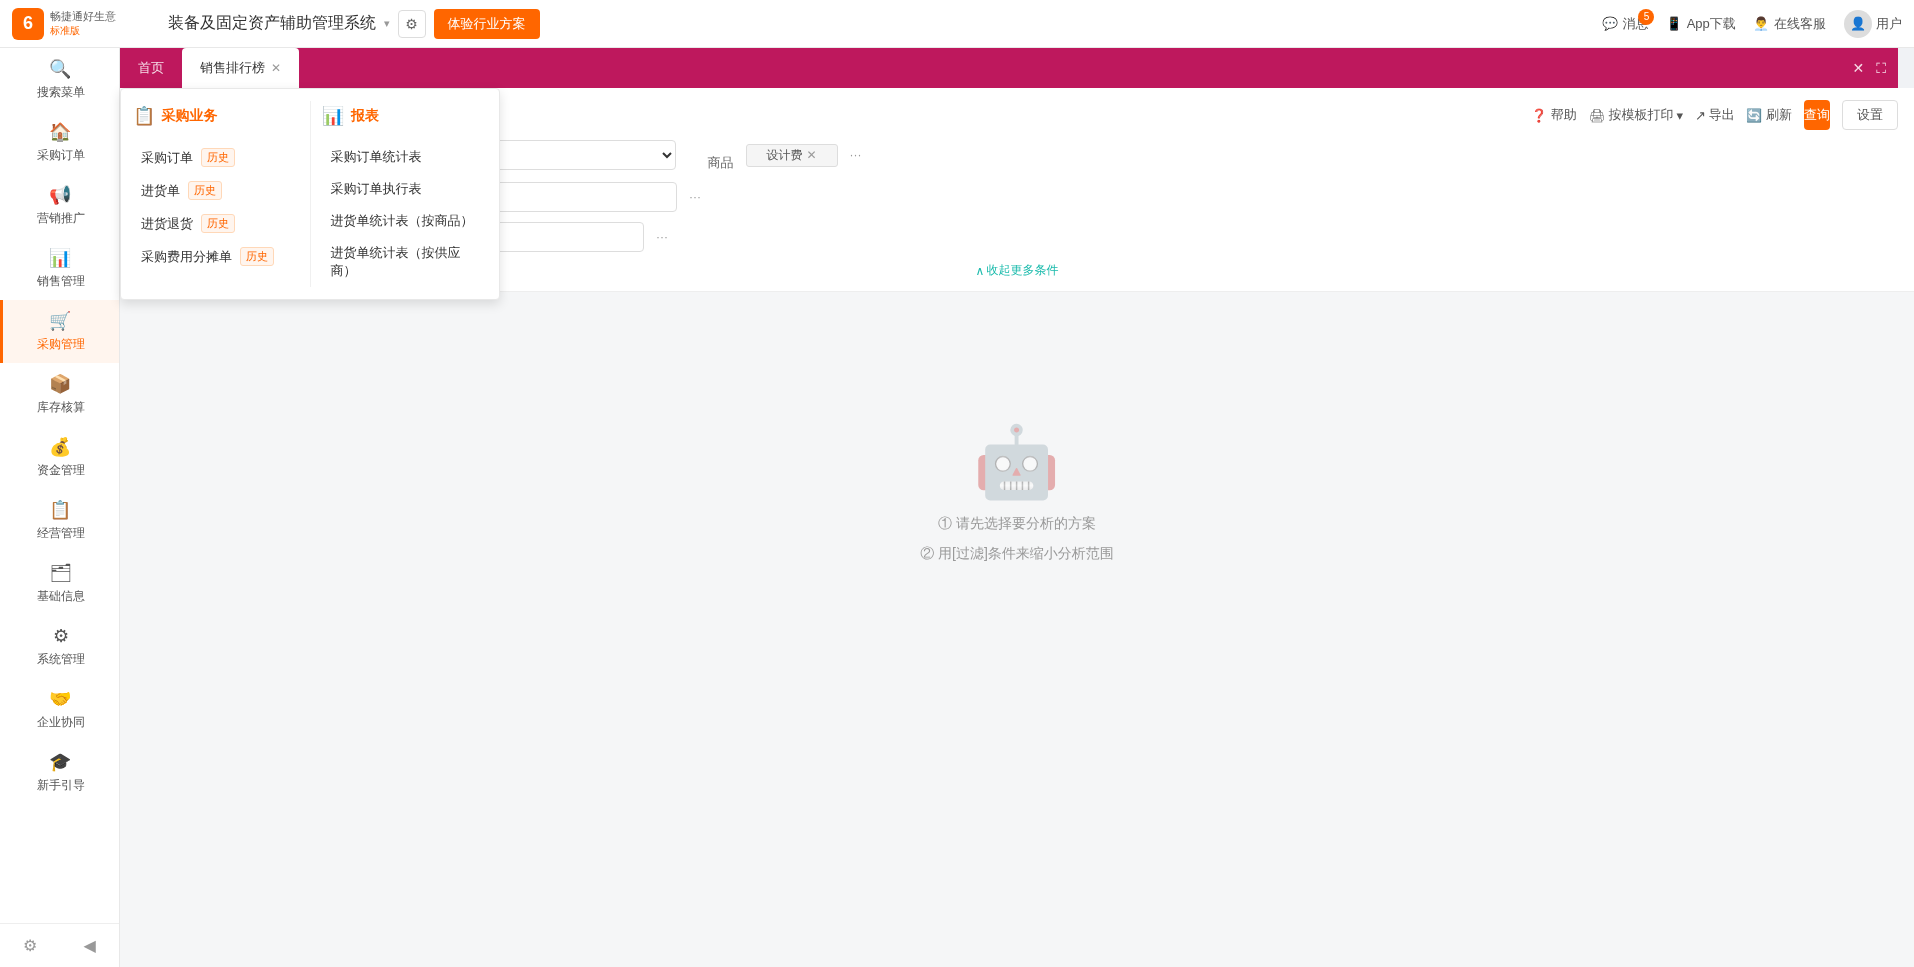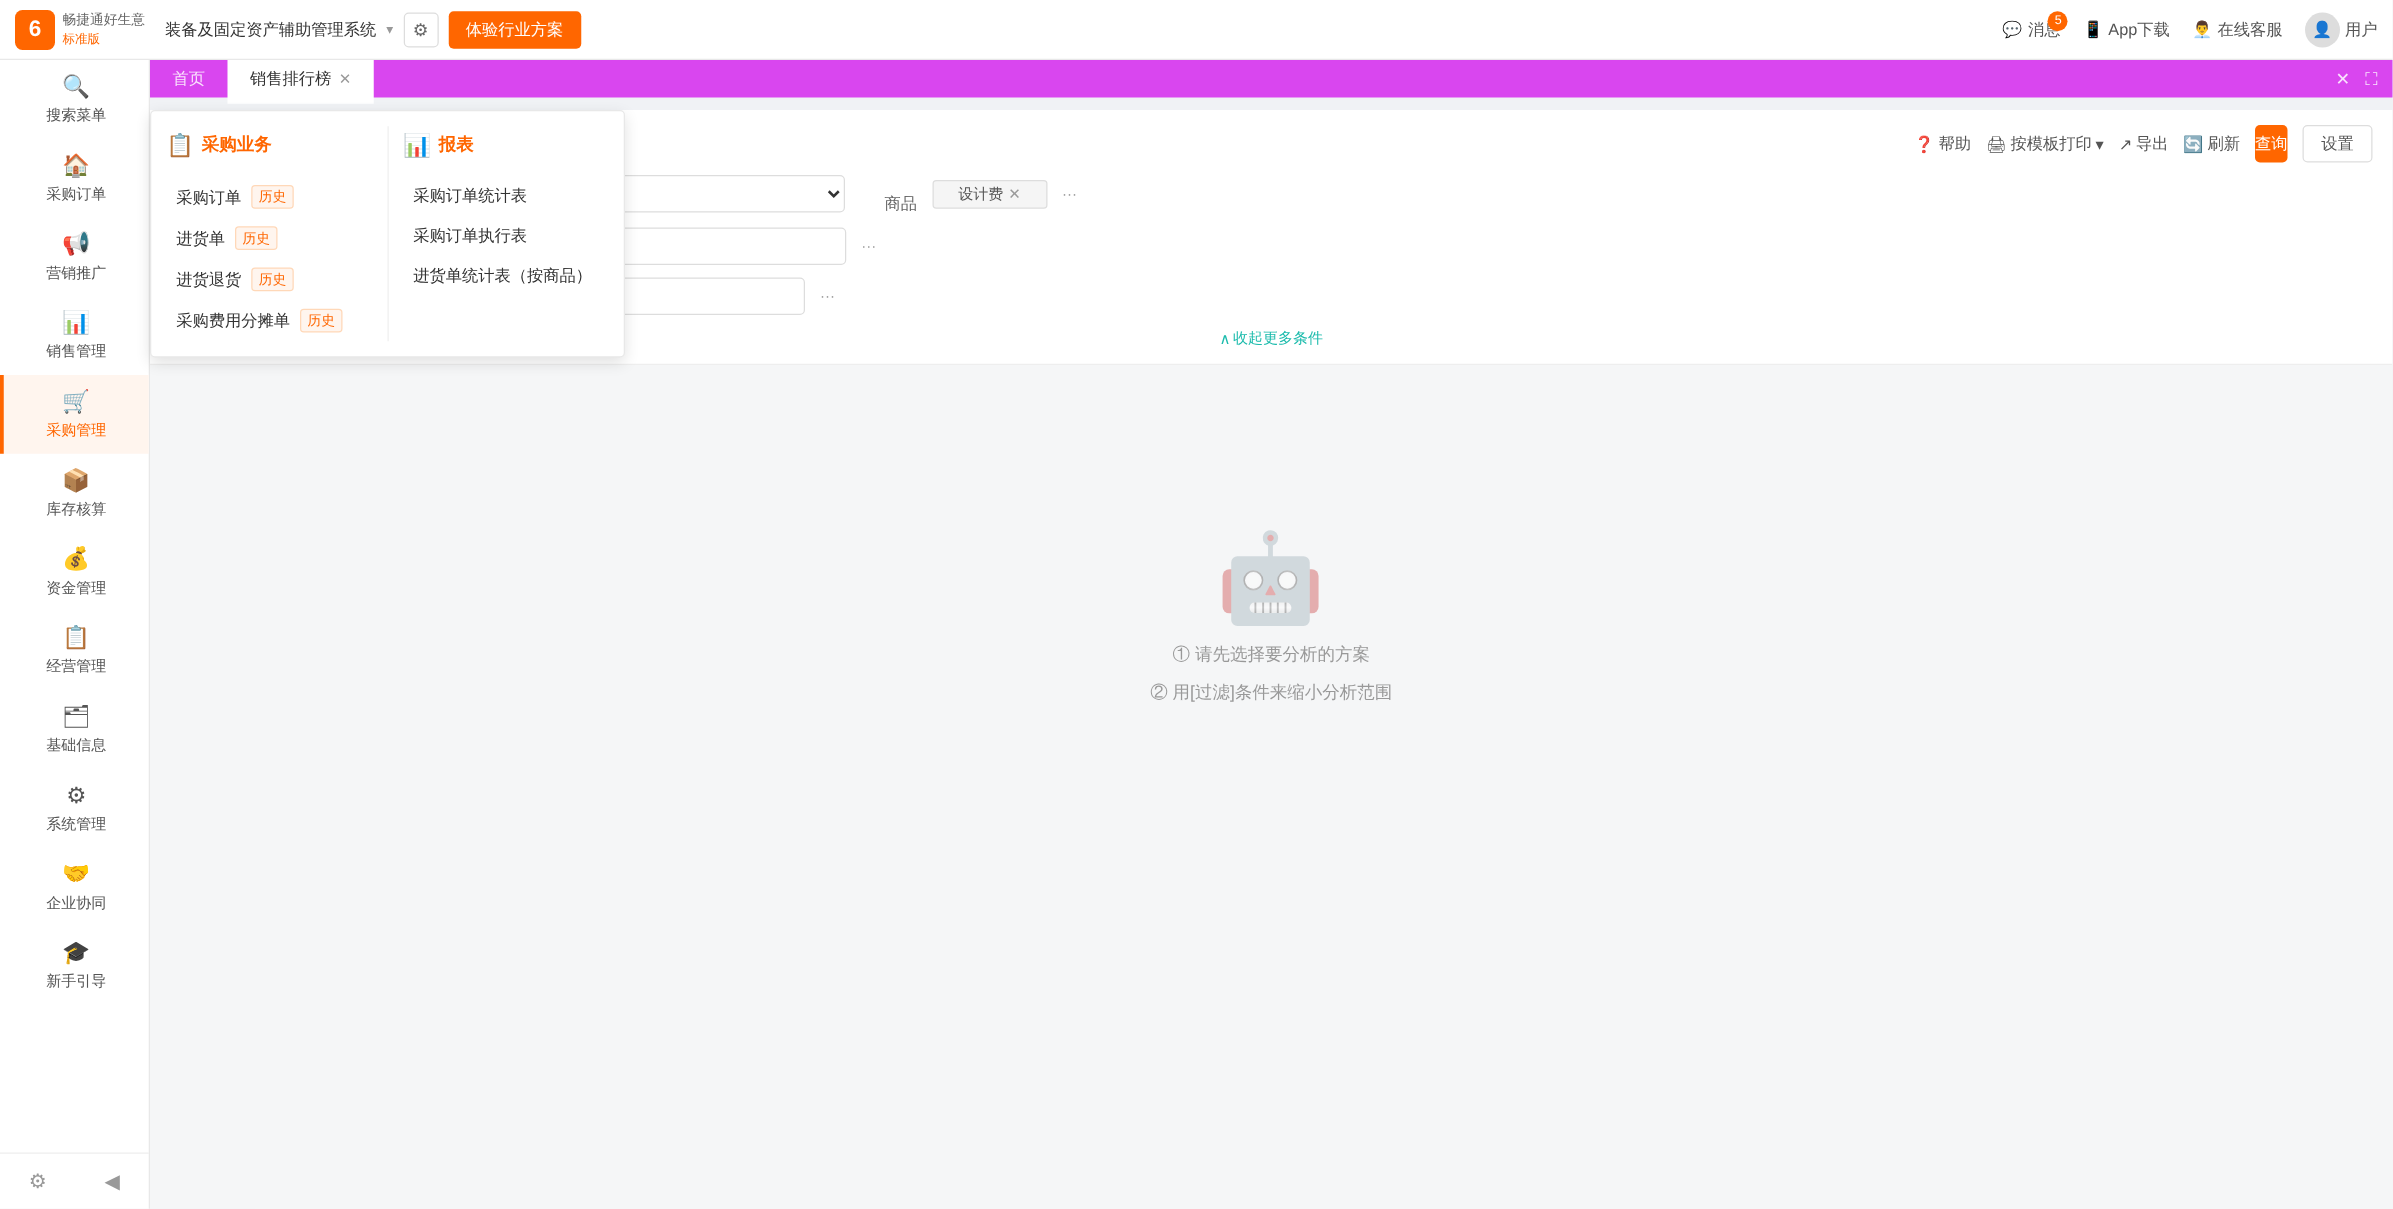--- a/index.html
+++ b/index.html
@@ -32,22 +32,23 @@
     }
     .logo-text { font-size: 11px; color: #666; line-height: 1.3; }
     .logo-sub { font-size: 10px; color: #f60; font-family: Liberation Mono, monospace; }
     .sys-title-area {
       flex: 1;
       display: flex;
       align-items: center;
       gap: 8px;
     }
     .sys-title {
-      font-size: 13px;
+      font-size: 16px;
       color: #333;
+      margin-left: 36px;
     }
     .sys-title-arrow {
       color: #999;
       font-size: 11px;
     }
     .gear-btn {
       width: 28px; height: 28px;
       border: 1px solid #ddd;
       border-radius: 4px;
       display: flex; align-items: center; justify-content: center;
@@ -131,23 +132,23 @@
     .sidebar-bottom-btn {
       color: #999;
       cursor: pointer;
       font-size: 16px;
     }
 
     
     .tab-bar {
       position: fixed;
       top: 48px;
-      left: 120px; right: 0;
-      height: 30px;
-      background: #d946ef;
+      left: 120px; right: 16px;
+      height: 40px;
+      background: #be185d;
       display: flex;
       align-items: center;
       z-index: 80;
     }
     .tab-item {
       height: 40px;
       padding: 0 18px;
       display: flex;
       align-items: center;
       gap: 6px;
@@ -601,14 +602,17 @@
     </div>
     <div class="menu-item">
       <span>采购订单统计表</span>
     </div>
     <div class="menu-item">
       <span>采购订单执行表</span>
     </div>
     <div class="menu-item">
       <span>进货单统计表（按商品）</span>
     </div>
+    <div class="menu-item">
+      <span>进货单统计表（按供应商）</span>
+    </div>
   </div>
 </div>
 
 </body></html>

